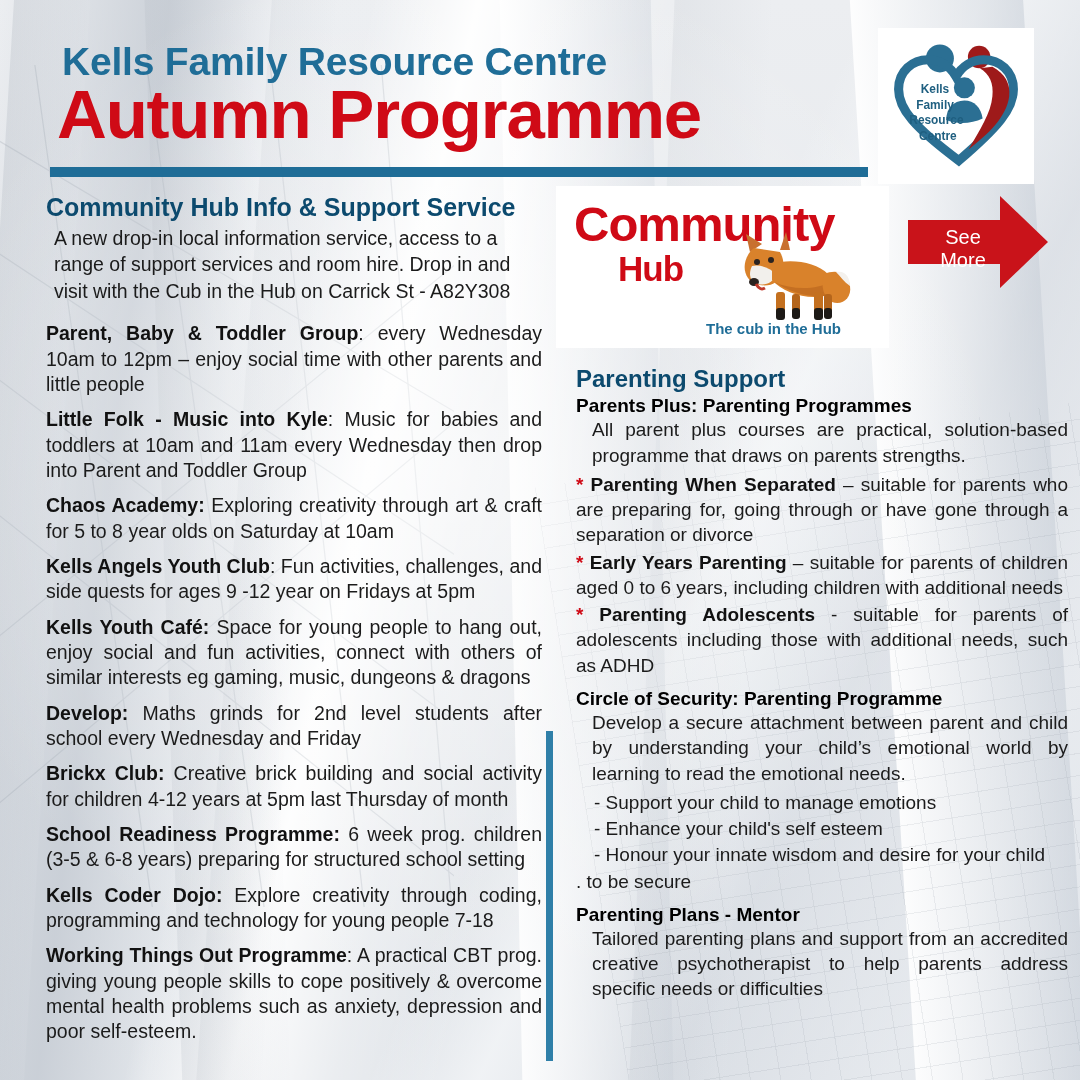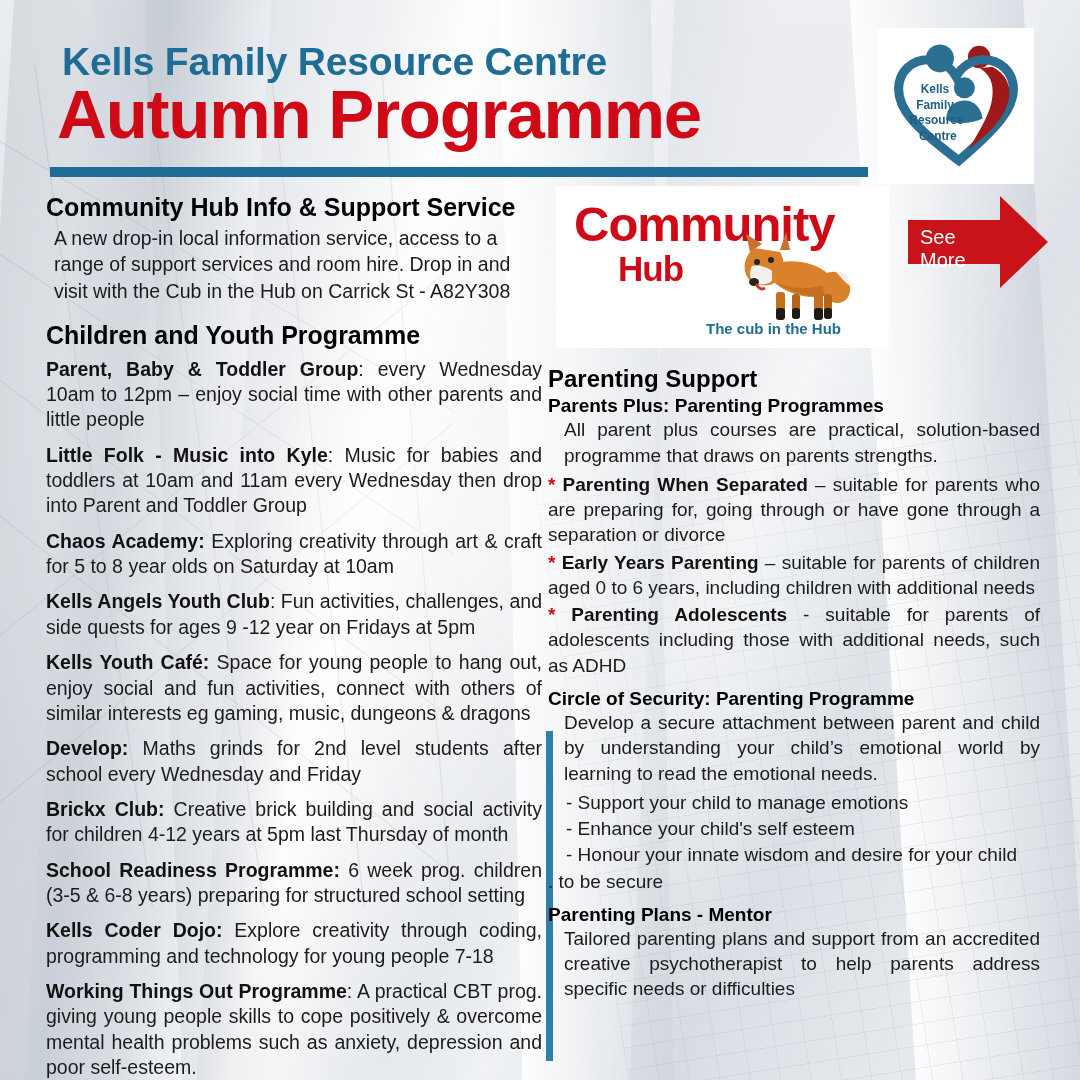--- a/index.html
+++ b/index.html
@@ -51,38 +51,38 @@
     background:#1f6d97;}
 
   
   .logo-box{position:absolute;left:878px;top:28px;width:156px;height:156px;
     background:#fff;display:flex;align-items:center;justify-content:center;}
   .logo-box svg{width:140px;height:140px;}
 
   
   .see-more{position:absolute;left:908px;top:196px;width:140px;height:92px;}
   .see-more .lbl{position:absolute;left:12px;top:30px;width:86px;
-    color:#fff;font-size:20px;text-align:left;}
+    color:#fff;font-size:20px;text-align:center;}
 
   
   .hub-card{position:absolute;left:556px;top:186px;width:333px;height:162px;
     background:#fff;overflow:hidden;}
   .hub-card .ct1{position:absolute;left:18px;top:10px;font-size:49px;
     font-weight:bold;color:#cf0a16;letter-spacing:-1px;}
   .hub-card .ct2{position:absolute;left:62px;top:63px;font-size:35px;
     font-weight:bold;color:#cf0a16;letter-spacing:-1px;}
   .hub-card .ct3{position:absolute;left:150px;top:134px;font-size:15px;
     font-weight:bold;color:#1f6d97;}
   .hub-card .fox{position:absolute;left:168px;top:38px;width:128px;height:98px;}
 
   
   .colL{position:absolute;left:46px;top:193px;width:496px;}
-  .colR{position:absolute;left:548px;top:365px;width:492px;}
-
-  h2.sec{font-size:25px;font-weight:bold;color:#000000;margin:0 0 2px 0;
+  .colR{position:absolute;left:576px;top:365px;width:492px;}
+
+  h2.sec{font-size:25px;font-weight:bold;color:#0c4a6e;margin:0 0 2px 0;
          line-height:1.18;}
   .colR h2.sec{font-size:24px;}
   p.body{margin:0 0 10px 0;font-size:19.5px;line-height:1.30;color:#1b1b1b;
          text-align:justify;}
   p.intro{margin:0 0 16px 0;font-size:19.5px;line-height:1.38;color:#1b1b1b;
          padding-left:8px;text-align:left;}
   p.body b{font-weight:bold;color:#111;}
   .colR p.body{margin:0 0 4px 16px;font-size:19px;line-height:1.33;}
   .colR p.tight{margin:0 0 2px 0;}
   .colR h3{margin:10px 0 0 0;font-size:19px;font-weight:bold;color:#000000;}
@@ -182,21 +182,20 @@
     <div class="ct3">The cub in the Hub</div>
   </div>
 
   <div class="divider"></div>
 
   <div class="colL">
 
     <h2 class="sec">Community Hub Info &amp; Support Service</h2>
     <p class="intro">A new drop-in local information service, access to a range of support services and room hire. Drop in and visit with the Cub in the Hub on Carrick St - A82Y308</p>
 
-    <h2 class="sec" style="margin-bottom:6px;">Children and Youth Programme</h2>
 
     <p class="body"><b>Parent, Baby &amp; Toddler Group</b><span>:</span><span> every Wednesday 10am to 12pm – enjoy social time with other parents and little people</span></p>
     <p class="body"><b>Little Folk - Music into Kyle</b><span>:</span><span> Music for babies and toddlers at 10am and 11am every Wednesday then drop into Parent and Toddler Group</span></p>
     <p class="body"><b>Chaos Academy:</b><span></span><span> Exploring creativity through art &amp; craft for 5 to 8 year olds on Saturday at 10am</span></p>
     <p class="body"><b>Kells Angels Youth Club</b><span>:</span><span>  Fun activities, challenges, and side quests for ages 9 -12 year on Fridays at 5pm</span></p>
     <p class="body"><b>Kells Youth Café:</b><span></span><span> Space for young people to hang out, enjoy social and fun activities, connect with others of similar interests eg gaming, music, dungeons &amp; dragons</span></p>
     <p class="body"><b>Develop:</b><span></span><span> Maths grinds for 2nd level students after school every Wednesday and Friday</span></p>
     <p class="body"><b>Brickx Club:</b><span></span><span> Creative brick building and social activity for children 4-12 years at 5pm last Thursday of month</span></p>
     <p class="body"><b>School Readiness Programme:</b><span></span><span> 6 week prog. children (3-5 &amp; 6-8 years) preparing for structured school setting</span></p>
     <p class="body"><b>Kells Coder Dojo:</b><span></span><span> Explore creativity through coding, programming and technology for young people 7-18</span></p>

